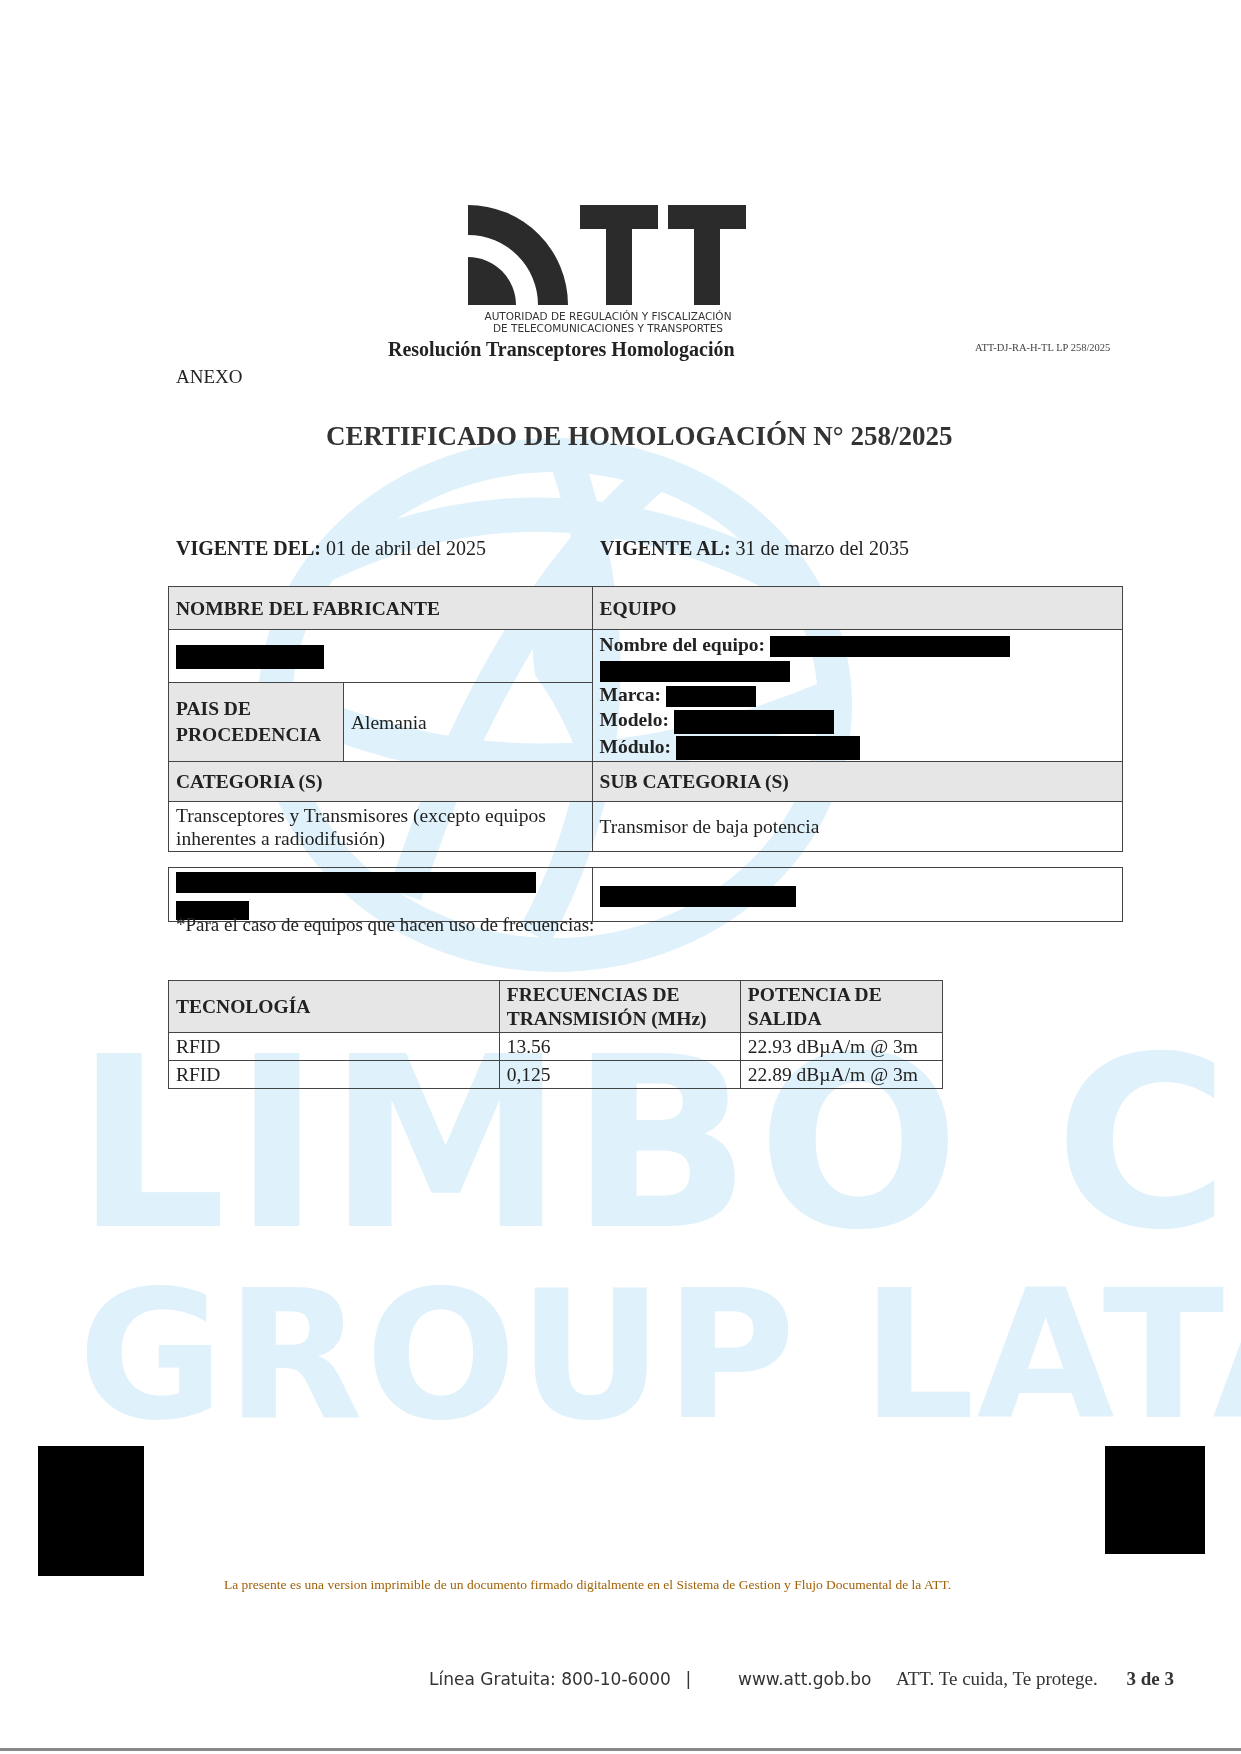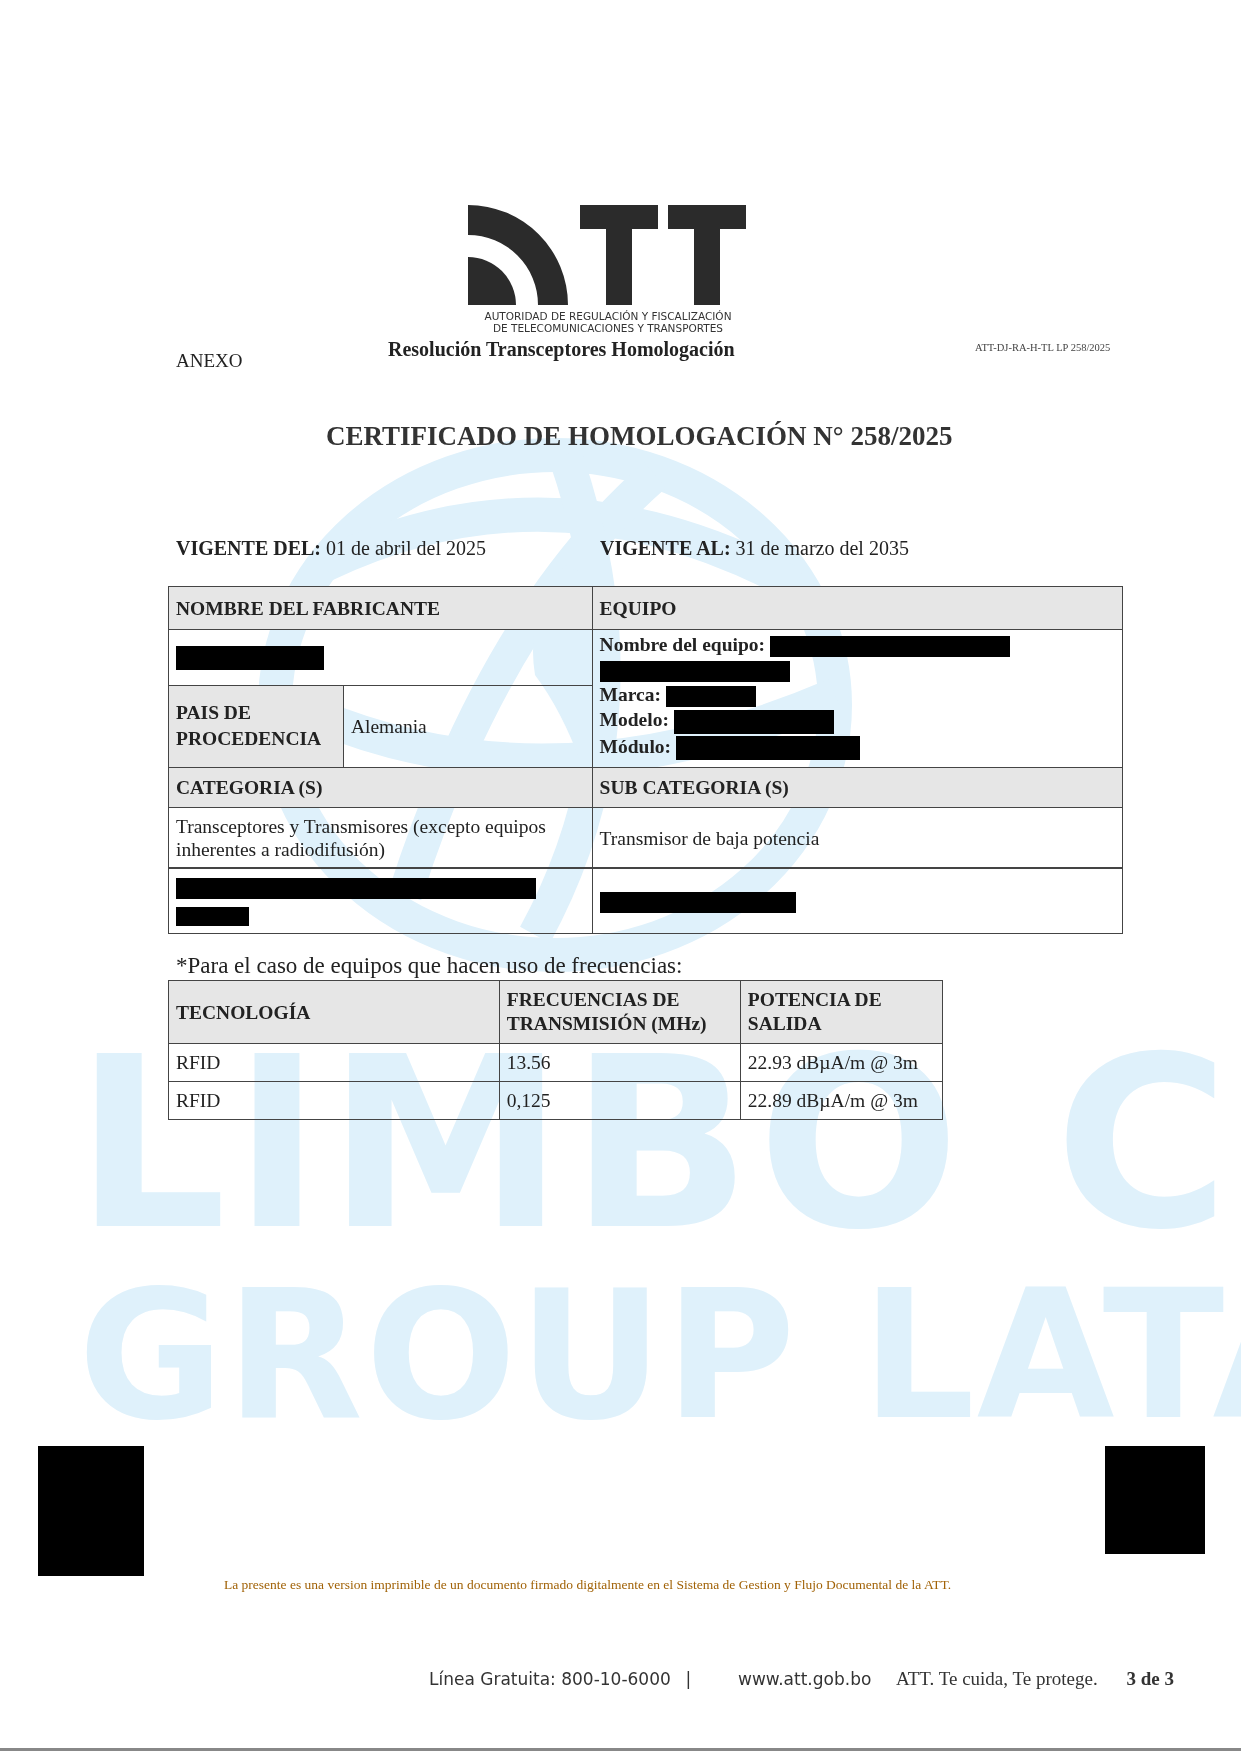--- a/index.html
+++ b/index.html
@@ -11,29 +11,29 @@
   .wm1 { left:75px; top:1005px; font-size:238px; letter-spacing:6px; }
   .wm2 { left:78px; top:1252px; font-size:178px; letter-spacing:2px; }
   .globe { position:absolute; left:235px; top:415px; width:640px; height:560px; z-index:0; }
   .content { position:relative; z-index:1; }
   
   .logo { left:468px; top:205px; width:280px; height:100px; }
   .logo-sub { left:440px; top:310px; width:336px; text-align:center; font-family:"DejaVu Sans", sans-serif;
               font-size:10.5px; line-height:12px; color:#333; }
   .res-title { left:388px; top:338px; font-size:20px; font-weight:bold; }
   .res-code { left:975px; top:342px; font-size:10.5px; color:#444; }
-  .anexo { left:176px; top:350px; font-size:19px; }
+  .anexo { left:176px; top:366px; font-size:19px; }
   .cert-title { left:326px; top:421px; font-size:27px; font-weight:bold; color:#333; }
   .vig { top:537px; font-size:20px; }
   .vig b { font-weight:bold; }
   table.doc { position:absolute; border-collapse:collapse; font-size:19.5px; }
-  table.doc td { border:1.5px solid #444; padding:7px 7px; vertical-align:middle; line-height:23px; }
+  table.doc td { border:1.5px solid #444; padding:1px 7px; vertical-align:middle; line-height:23px; }
   .hdr { background:#e6e6e6; font-weight:bold; }
   .redact { display:inline-block; background:#000; vertical-align:middle; }
-  .freq-note { left:176px; top:953px; font-size:23px; }
+  .freq-note { left:176px; top:914px; font-size:19px; }
   .footnote { left:224px; top:1577px; font-size:13.5px; color:#a16207; }
   .bottom { left:397px; top:1668px; font-size:19px; color:#333; }
   .bottom .sans { font-family:"DejaVu Sans", sans-serif; font-size:17px;margin-left:32px; }
   .blk { position:absolute; background:#000; }
   .rule { position:absolute; left:0; top:1748px; width:1241px; height:3px; background:#888; }
 </style>
 </head>
 <body>
 
 <svg class="globe" viewBox="0 0 640 560">

